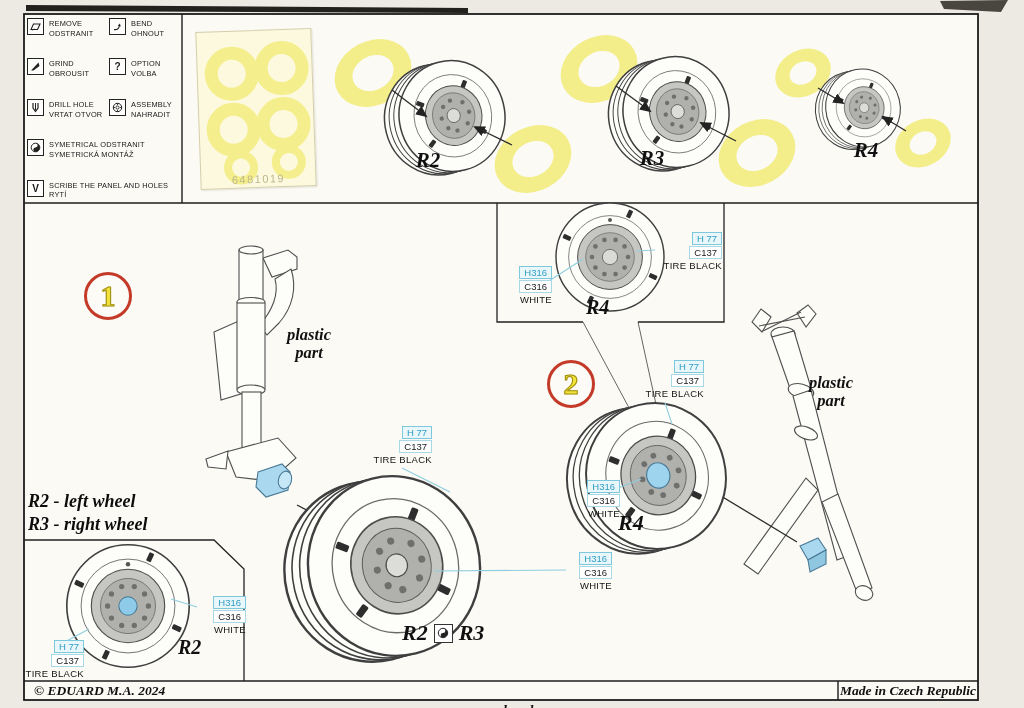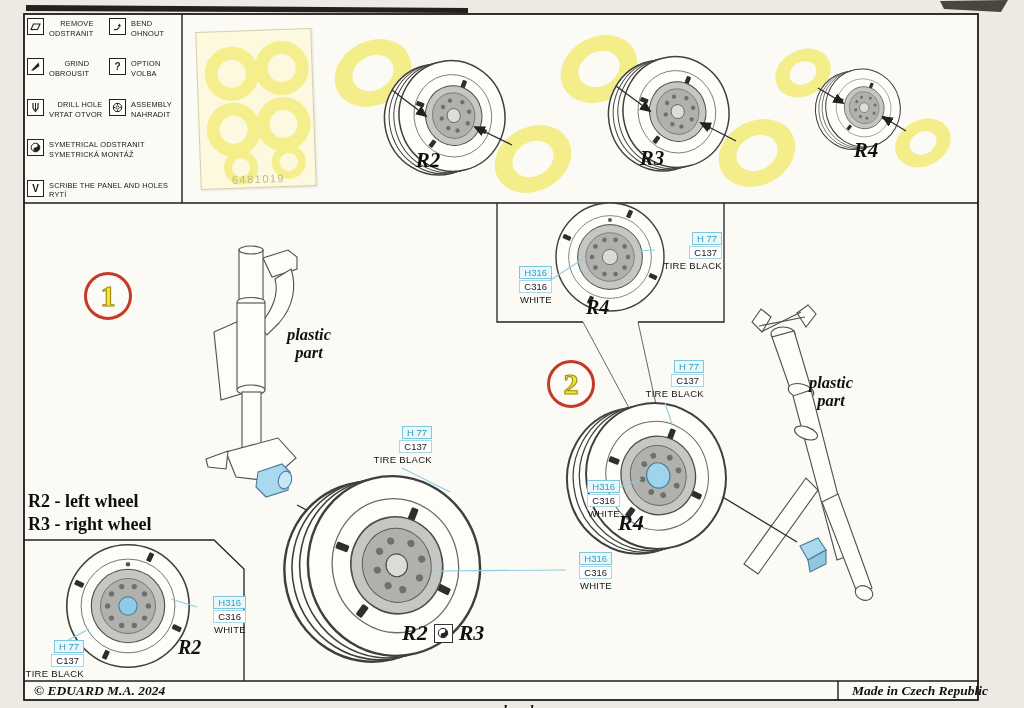--- a/index.html
+++ b/index.html
@@ -11,21 +11,21 @@
   }
   #stage{position:absolute;inset:0;}
   #page-bg{position:absolute;left:24px;top:14px;width:954px;height:686px;background:#fbfaf5;}
   #art{position:absolute;left:0;top:0;z-index:2;pointer-events:none;}
   .ov{position:absolute;z-index:3;}
 
   
   #legend{left:27px;top:18px;width:152px;height:182px;display:flex;flex-direction:column;justify-content:space-between;}
   .lrow{display:flex;}
   .litem{display:flex;align-items:flex-start;}
-  .litem.half1{width:82px;text-align:right;}
+  .litem.half1{width:82px;}
   .licon{width:15px;height:15px;border:1.2px solid #222;background:#fdfdfb;flex:none;
          display:flex;align-items:center;justify-content:center;margin-right:5px;
          font:bold 10px "Liberation Sans",sans-serif;color:#1a1a1a;}
   .ltxt{font-size:7.4px;line-height:1.3;color:#171717;letter-spacing:.2px;padding-top:1px;}
 
   
   #mask-sheet{left:198px;top:30px;width:114px;height:156px;background:#fcf9df;
               border:1px solid #d5cfae;transform:rotate(-2deg);box-shadow:1px 1px 2px rgba(0,0,0,.10);}
   .ring{position:absolute;border-radius:50%;border:13px solid #f4ef8c;}
   .ring.big{width:28px;height:28px;}
@@ -35,21 +35,21 @@
 
   
   .rlabel{font-family:"Liberation Serif",serif;font-style:italic;font-weight:bold;color:#101010;}
   .rlabel.top{font-size:21px;width:60px;text-align:center;}
   .badge{width:42px;height:42px;border:3px solid #c43a28;border-radius:50%;background:rgba(255,255,255,.25);
          display:flex;align-items:center;justify-content:center;}
   .badge span{font-family:"Liberation Serif",serif;font-weight:bold;font-size:30px;line-height:1;
               color:#f2e33c;-webkit-text-stroke:1.1px #a3920f;text-shadow:0 0 1px #a3920f;}
   .partnote{font-family:"Liberation Serif",serif;font-style:italic;font-weight:bold;
             font-size:16.5px;line-height:1.12;color:#111;text-align:center;}
-  .notes{font-family:"Liberation Serif",serif;font-weight:bold;
+  .notes{font-family:"Liberation Serif",serif;font-style:italic;font-weight:bold;
          font-size:18px;line-height:1.3;color:#0d0d0d;}
 
   
   .callout{text-align:center;line-height:1;}
   .chip{display:inline-block;border:1px solid #7ec8de;background:#e9f7fb;color:#2f9dc4;
         font-size:9.5px;line-height:11px;padding:0 4px;margin-bottom:1px;}
   .chip.c2{background:#fff;color:#1b1b1b;border-color:#a8d8e6;}
   .cname{font-size:9.5px;color:#141414;letter-spacing:.3px;white-space:nowrap;margin-top:1px;}
   .callout .stack{display:flex;flex-direction:column;align-items:flex-end;}
 
@@ -57,21 +57,21 @@
   #sym-row{display:flex;align-items:center;gap:6px;}
   #sym-row .rlabel{font-size:22px;}
   .symbox{width:17px;height:17px;border:1.2px solid #333;background:#fff;
           display:flex;align-items:center;justify-content:center;}
 
   
   .ftext{font-family:"Liberation Serif",serif;font-style:italic;font-weight:bold;
          font-size:13.5px;color:#101010;white-space:nowrap;}
   #f-copy{left:34px;top:683px;}
   #f-web{left:0;right:0;top:702px;text-align:center;}
-  #f-made{left:838px;width:140px;top:683px;text-align:center;padding-left:12px;}
+  #f-made{left:838px;width:140px;top:683px;text-align:center;}
 </style>
 </head>
 <body>
 
 <div id="stage">
   <div id="page-bg"></div>
 
   <svg id="art" width="1024" height="708" viewBox="0 0 1024 708">
     <defs>
       <marker id="ah" markerWidth="10" markerHeight="9" refX="7.5" refY="4" orient="auto">

